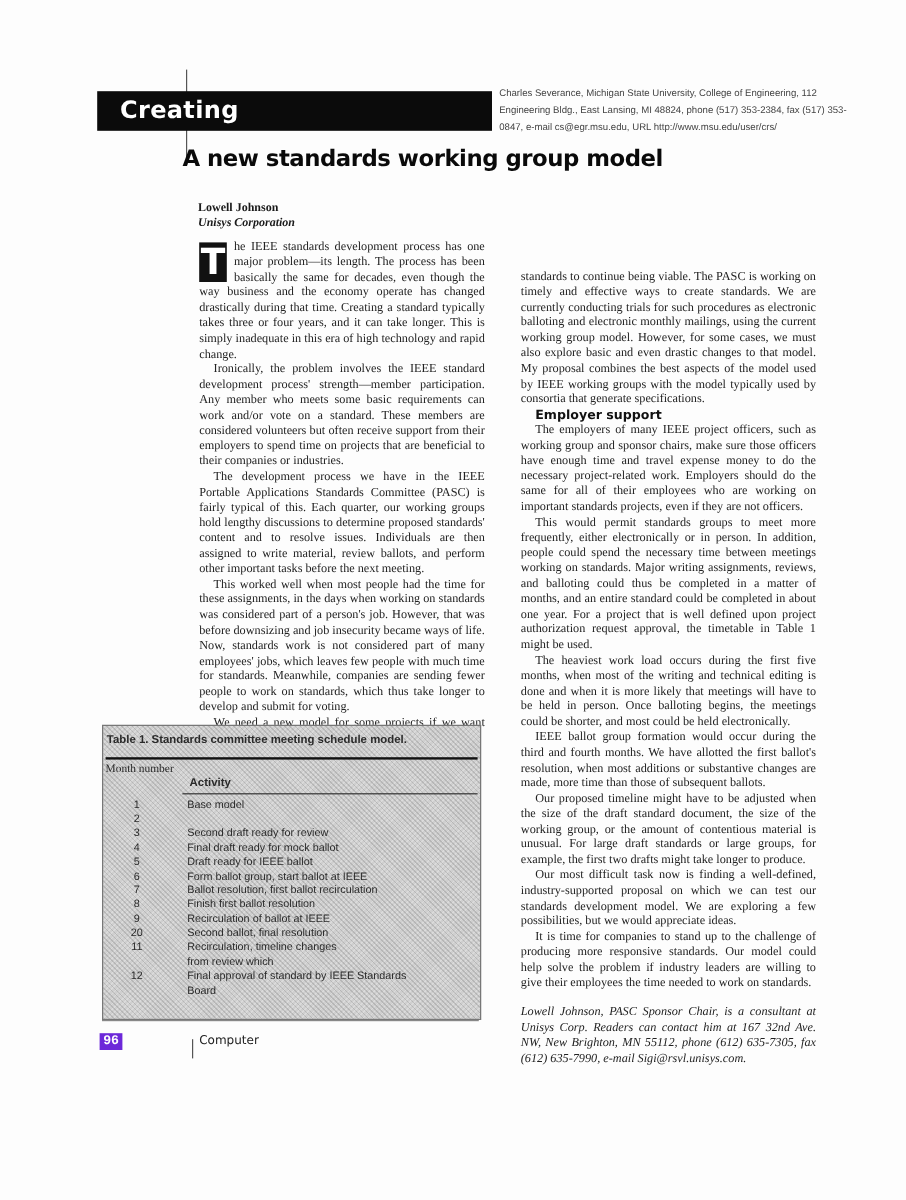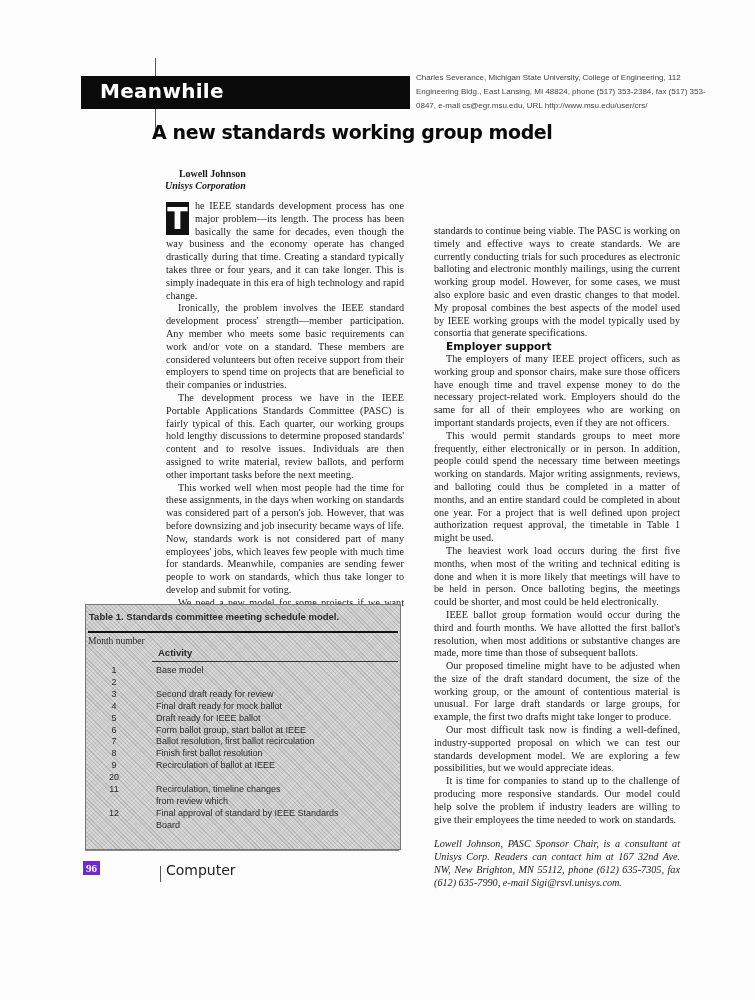--- a/index.html
+++ b/index.html
@@ -18,21 +18,21 @@
     .contact-header {
       position: absolute; left: 416px; top: 71px; width: 290px;
       font-family: "Liberation Sans", sans-serif; font-size: 8px; line-height: 14px; color: #444;
     }
     .title {
       position: absolute; left: 152px; top: 121px; margin: 0;
       font-family: "DejaVu Sans", "Liberation Sans", sans-serif; font-weight: bold; font-size: 19px;
       letter-spacing: -0.4px; color: #0a0a0a; white-space: nowrap;
     }
     .byline { position: absolute; left: 165px; top: 168px; font-size: 10px; line-height: 12px; }
-    .author { font-weight: bold; display: block; text-align: right; }
+    .author { font-weight: bold; display: block; }
     .affil { font-style: italic; font-weight: bold; display: block; }
 
     .col { position: absolute; font-size: 10.2px; line-height: 12.8px; text-align: justify; color: #222; }
     .col p { margin: 0; text-indent: 12px; }
     .col p.noindent { text-indent: 0; }
     .col-left { left: 166px; top: 200px; width: 238px; }
     .col-right { left: 434px; top: 204px; width: 246px; margin-top: 21px; }
     .dropcap {
       float: left; width: 23px; height: 33px; background: #111; color: #fff; margin: 2px 6px 0 0;
       font-family: "DejaVu Sans", sans-serif; font-weight: bold; font-size: 30px; line-height: 33px; text-align: center;
@@ -58,31 +58,31 @@
     .th-activity { position: absolute; left: 70px; top: 12px; font-weight: bold; }
     .table-headline { position: absolute; left: 66px; right: 2px; top: 56px; height: 1px; background: #333; }
     .table-rows { position: absolute; left: 2px; top: 60px; width: 308px; font-size: 9px; line-height: 11.9px; }
     .trow { display: flex; }
     .trow .num { width: 52px; text-align: center; flex: none; }
     .trow .act { flex: 1; padding-left: 16px; white-space: nowrap; overflow: hidden; }
 
     .footer-rule { position: absolute; left: 85px; top: 850px; width: 314px; height: 1px; background: #888; }
     .page-num {
       position: absolute; left: 83px; top: 861px; height: 14px; padding: 0 3px; background: #6d28d9; color: #fff;
-      font-family: Liberation Serif, serif; font-weight: bold; font-size: 11px; line-height: 14px;
+      font-family: Liberation Mono, monospace; font-weight: bold; font-size: 11px; line-height: 14px;
     }
     .footer-vrule { position: absolute; left: 160px; top: 866px; width: 1px; height: 16px; background: #555; }
-    .footer-mag { position: absolute; left: 166px; top: 862px; font-family: "DejaVu Sans", sans-serif; font-size: 14px; color: #222; }
+    .footer-mag { position: absolute; left: 166px; top: 862px; font-family: "DejaVu Sans", sans-serif; font-size: 10px; color: #222; }
   </style>
 </head>
 <body>
 
 <div class="vrule"></div>
 <div class="banner">
-  <span class="banner-label">Meanwhile</span>
+  <span class="banner-label">Creating</span>
 </div>
 <div class="contact-header">Charles Severance, Michigan State University, College of Engineering, 112 Engineering Bldg., East Lansing, MI 48824, phone (517) 353-2384, fax (517) 353-0847, e-mail cs@egr.msu.edu, URL http://www.msu.edu/user/crs/</div>
 
 <h1 class="title">A new standards working group model</h1>
 <div class="byline">
   <span class="author">Lowell Johnson</span>
   <span class="affil">Unisys Corporation</span>
 </div>
 
 <div class="col col-left">
@@ -145,20 +145,21 @@
     <div class="trow">
         <span class="num">8</span>
         <span class="act">Finish first ballot resolution</span>
       </div>
     <div class="trow">
         <span class="num">9</span>
         <span class="act">Recirculation of ballot at IEEE</span>
       </div>
     <div class="trow">
         <span class="num">20</span>
+        <span class="act">Second ballot, final resolution</span>
       </div>
     <div class="trow">
         <span class="num">11</span>
         <span class="act">Recirculation, timeline changes</span>
       </div>
     <div class="trow">
         <span class="num"></span>
         <span class="act">from review which</span>
       </div>
     <div class="trow">

